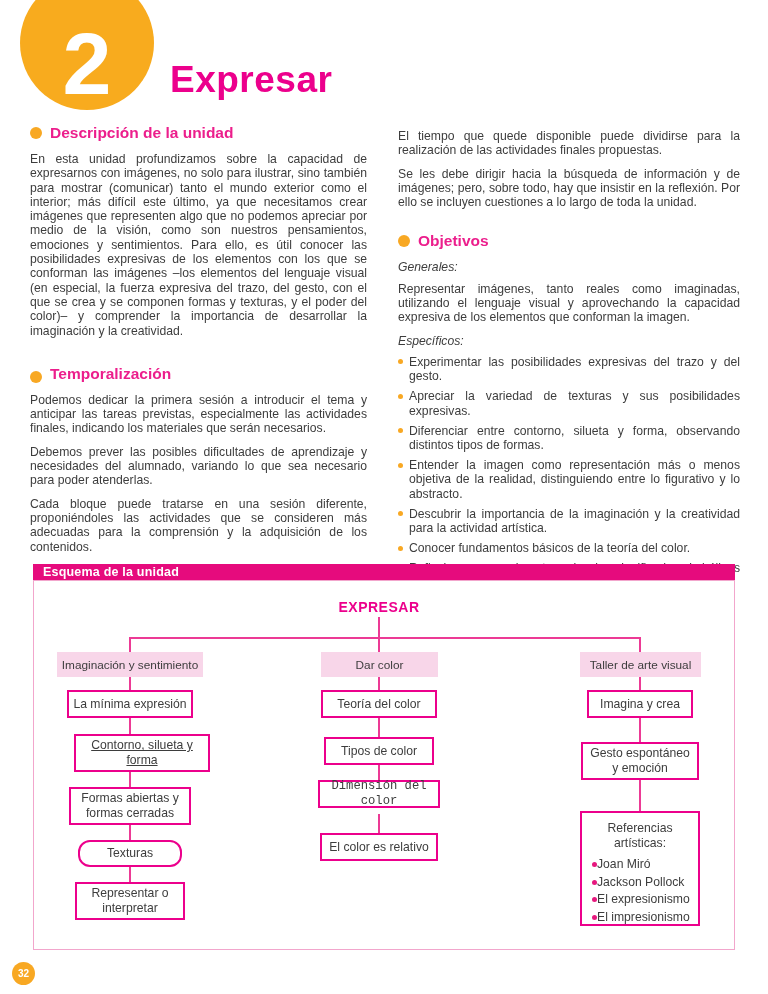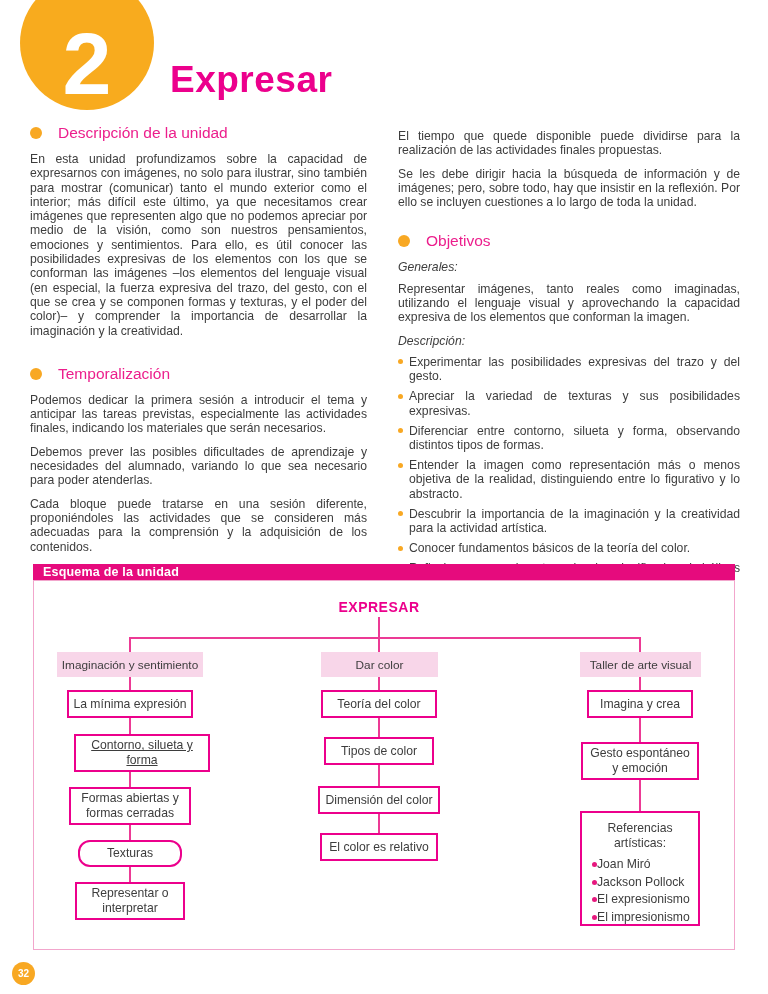--- a/index.html
+++ b/index.html
@@ -19,29 +19,29 @@
   }
   .page-title {
     position:absolute; left:170px; top:59px; font-size:37px; font-weight:bold;
     color:#ec008c; letter-spacing:0.5px;
   }
   
   .col { position:absolute; top:124px; }
   .col-left  { left:30px;  width:337px; }
   .col-right { left:398px; width:342px; padding-top:5px; }
   .sec-heading {
-    display:flex; align-items:center; gap:16px;
-    color:#ec1e8c; font-weight:normal; font-size:15.5px; margin-bottom:10px;
+    display:flex; align-items:center; gap:8px;
+    color:#ec1e8c; font-weight:bold; font-size:15.5px; margin-bottom:10px;
   }
   .dot { width:12px; height:12px; border-radius:50%; background:#f8a823; flex:0 0 auto; }
   p.body {
     font-size:12.2px; line-height:14.3px; text-align:justify; color:#3d3d3d;
     margin-bottom:9px;
   }
-  .mt-section { margin-top:27px; }
+  .mt-section { margin-top:27px;align-items:flex-end; }
   .mt-obj { margin-top:23px; }
   p.ital { font-size:12.2px; line-height:14.3px; font-style:italic; margin-bottom:7px; }
   ul.obj-list { list-style:none; }
   ul.obj-list li {
     display:flex; gap:6px; font-size:12.2px; line-height:14.2px;
     text-align:justify; margin-bottom:6px;
   }
   .mini-dot { flex:0 0 auto; width:5px; height:5px; border-radius:50%; background:#f8a823; margin-top:4.5px; }
   
   .esquema { position:absolute; left:33px; top:564px; width:702px; height:386px; background:#15803d; }
@@ -108,21 +108,21 @@
   <div class="col col-right">
     <p class="body">El tiempo que quede disponible puede dividirse para la realización de las actividades finales propuestas.</p>
     <p class="body">Se les debe dirigir hacia la búsqueda de información y de imágenes; pero, sobre todo, hay que insistir en la reflexión. Por ello se incluyen cuestiones a lo largo de toda la unidad.</p>
 
     <div class="sec-heading mt-obj">
       <span class="dot"></span>
       <span>Objetivos</span>
     </div>
     <p class="ital">Generales:</p>
     <p class="body">Representar imágenes, tanto reales como imaginadas, utilizando el lenguaje visual y aprovechando la capacidad expresiva de los elementos que conforman la imagen.</p>
-    <p class="ital">Descripción:</p>
+    <p class="ital">Específicos:</p>
     <ul class="obj-list">
       <li>
           <span class="mini-dot"></span>
           <span>Experimentar las posibilidades expresivas del trazo y del gesto.</span>
         </li>
       <li>
           <span class="mini-dot"></span>
           <span>Apreciar la variedad de texturas y sus posibilidades expresivas.</span>
         </li>
       <li>
@@ -175,21 +175,21 @@
       <div class="vline" style="left:95px; top:244px; height:15px;"></div>
       <div class="node" style="left:44px; width:104px; top:259px; height:27px;border-radius:12px;">Texturas</div>
       <div class="vline" style="left:95px; top:286px; height:15px;"></div>
       <div class="node" style="left:41px; width:110px; top:301px; height:38px;">Representar o interpretar</div>
 
       <div class="vline" style="left:344px; top:96px;  height:13px;"></div>
       <div class="node" style="left:287px; width:116px; top:109px; height:28px;">Teoría del color</div>
       <div class="vline" style="left:344px; top:137px; height:19px;"></div>
       <div class="node" style="left:290px; width:110px; top:156px; height:28px;">Tipos de color</div>
       <div class="vline" style="left:344px; top:184px; height:21px;"></div>
-      <div class="node" style="left:284px; width:122px; top:205px; height:28px;">Dimensión del color</div>
+      <div class="node" style="left:284px; width:122px; top:199px; height:28px;font-family:Liberation Mono, monospace;">Dimensión del color</div>
       <div class="vline" style="left:344px; top:233px; height:19px;"></div>
       <div class="node" style="left:286px; width:118px; top:252px; height:28px;">El color es relativo</div>
 
       <div class="vline" style="left:605px; top:96px;  height:13px;"></div>
       <div class="node" style="left:553px; width:106px; top:109px; height:28px;">Imagina y crea</div>
       <div class="vline" style="left:605px; top:137px; height:24px;"></div>
       <div class="node" style="left:547px; width:118px; top:161px; height:38px;">Gesto espontáneo y emoción</div>
       <div class="vline" style="left:605px; top:199px; height:31px;"></div>
       <div class="node ref-box" style="left:546px; width:120px; top:230px; height:115px;">
         <div class="ref-title">Referencias artísticas:</div>

